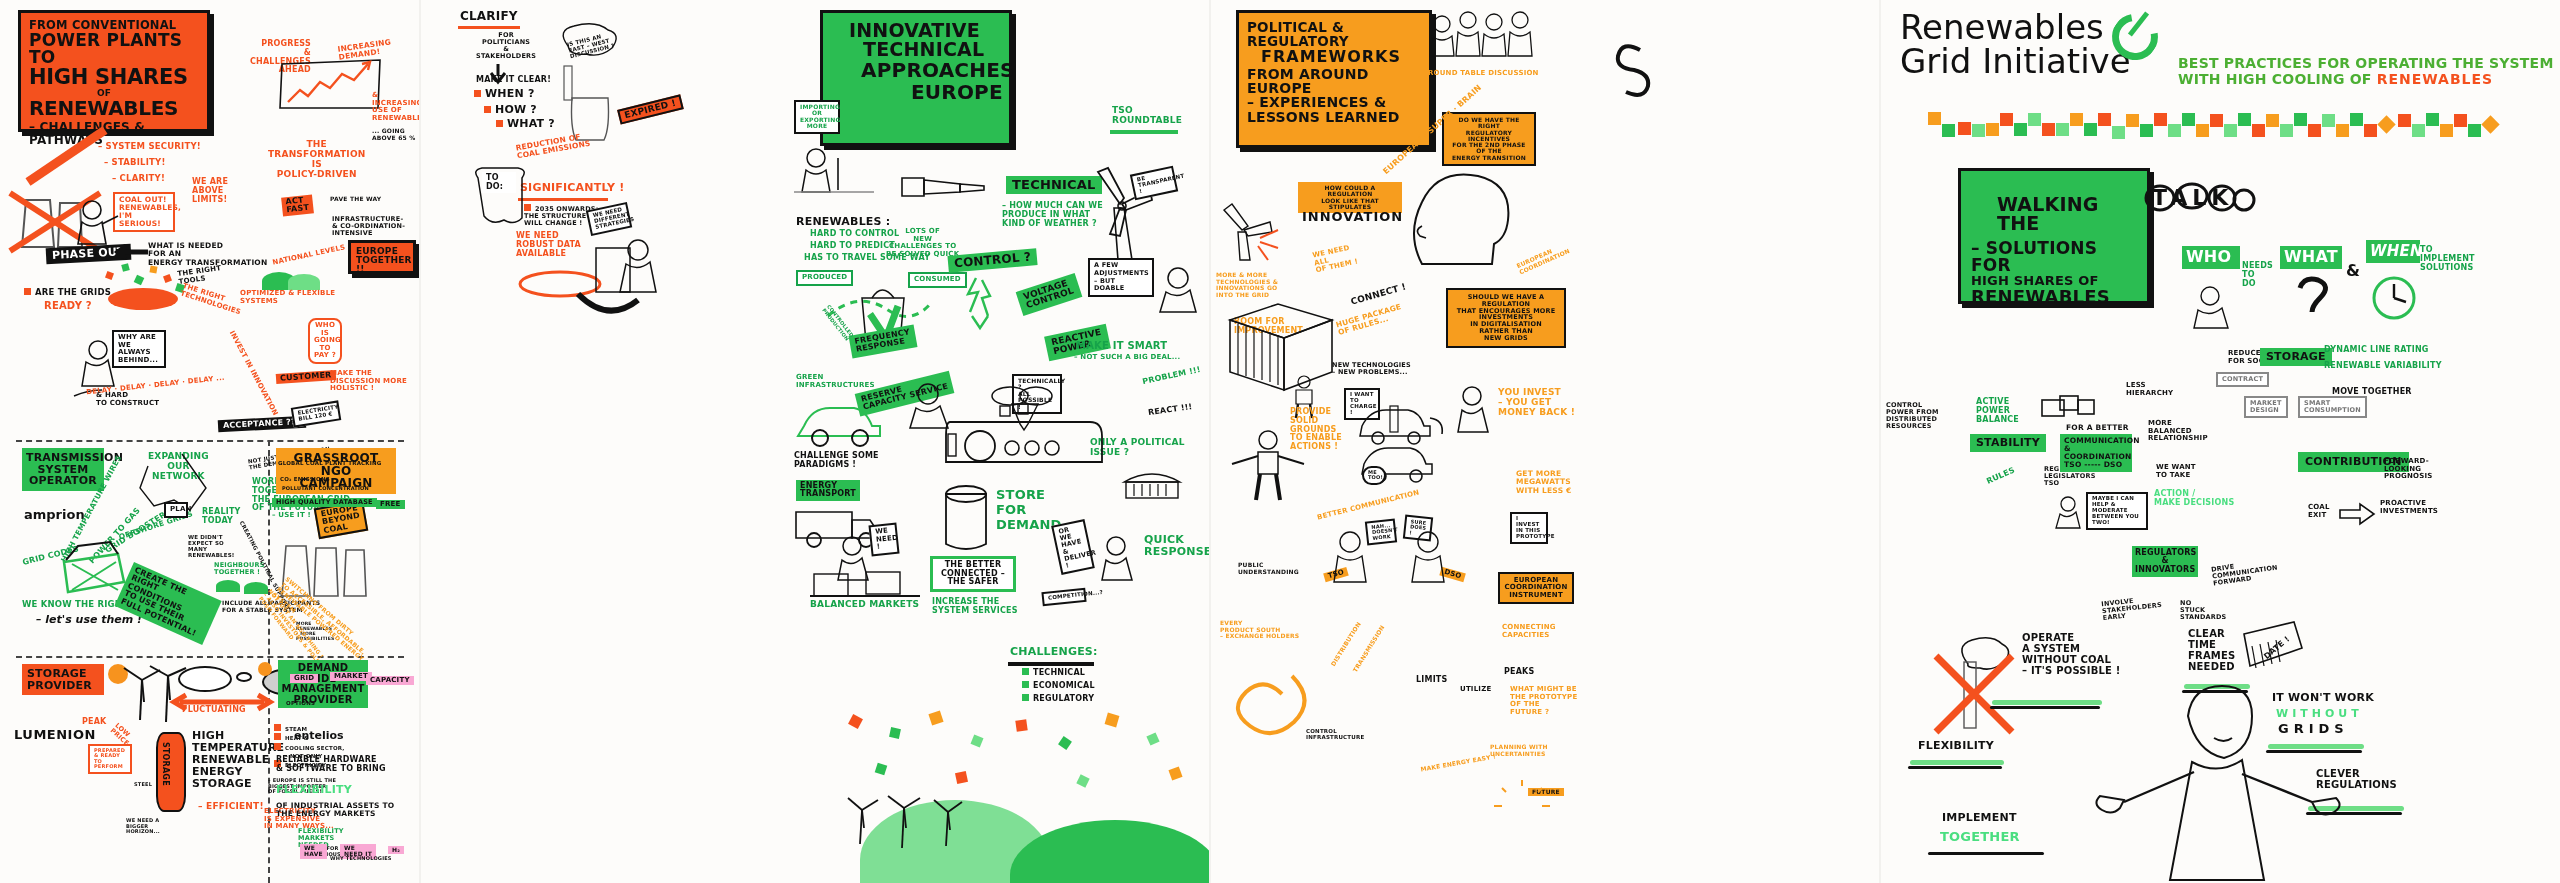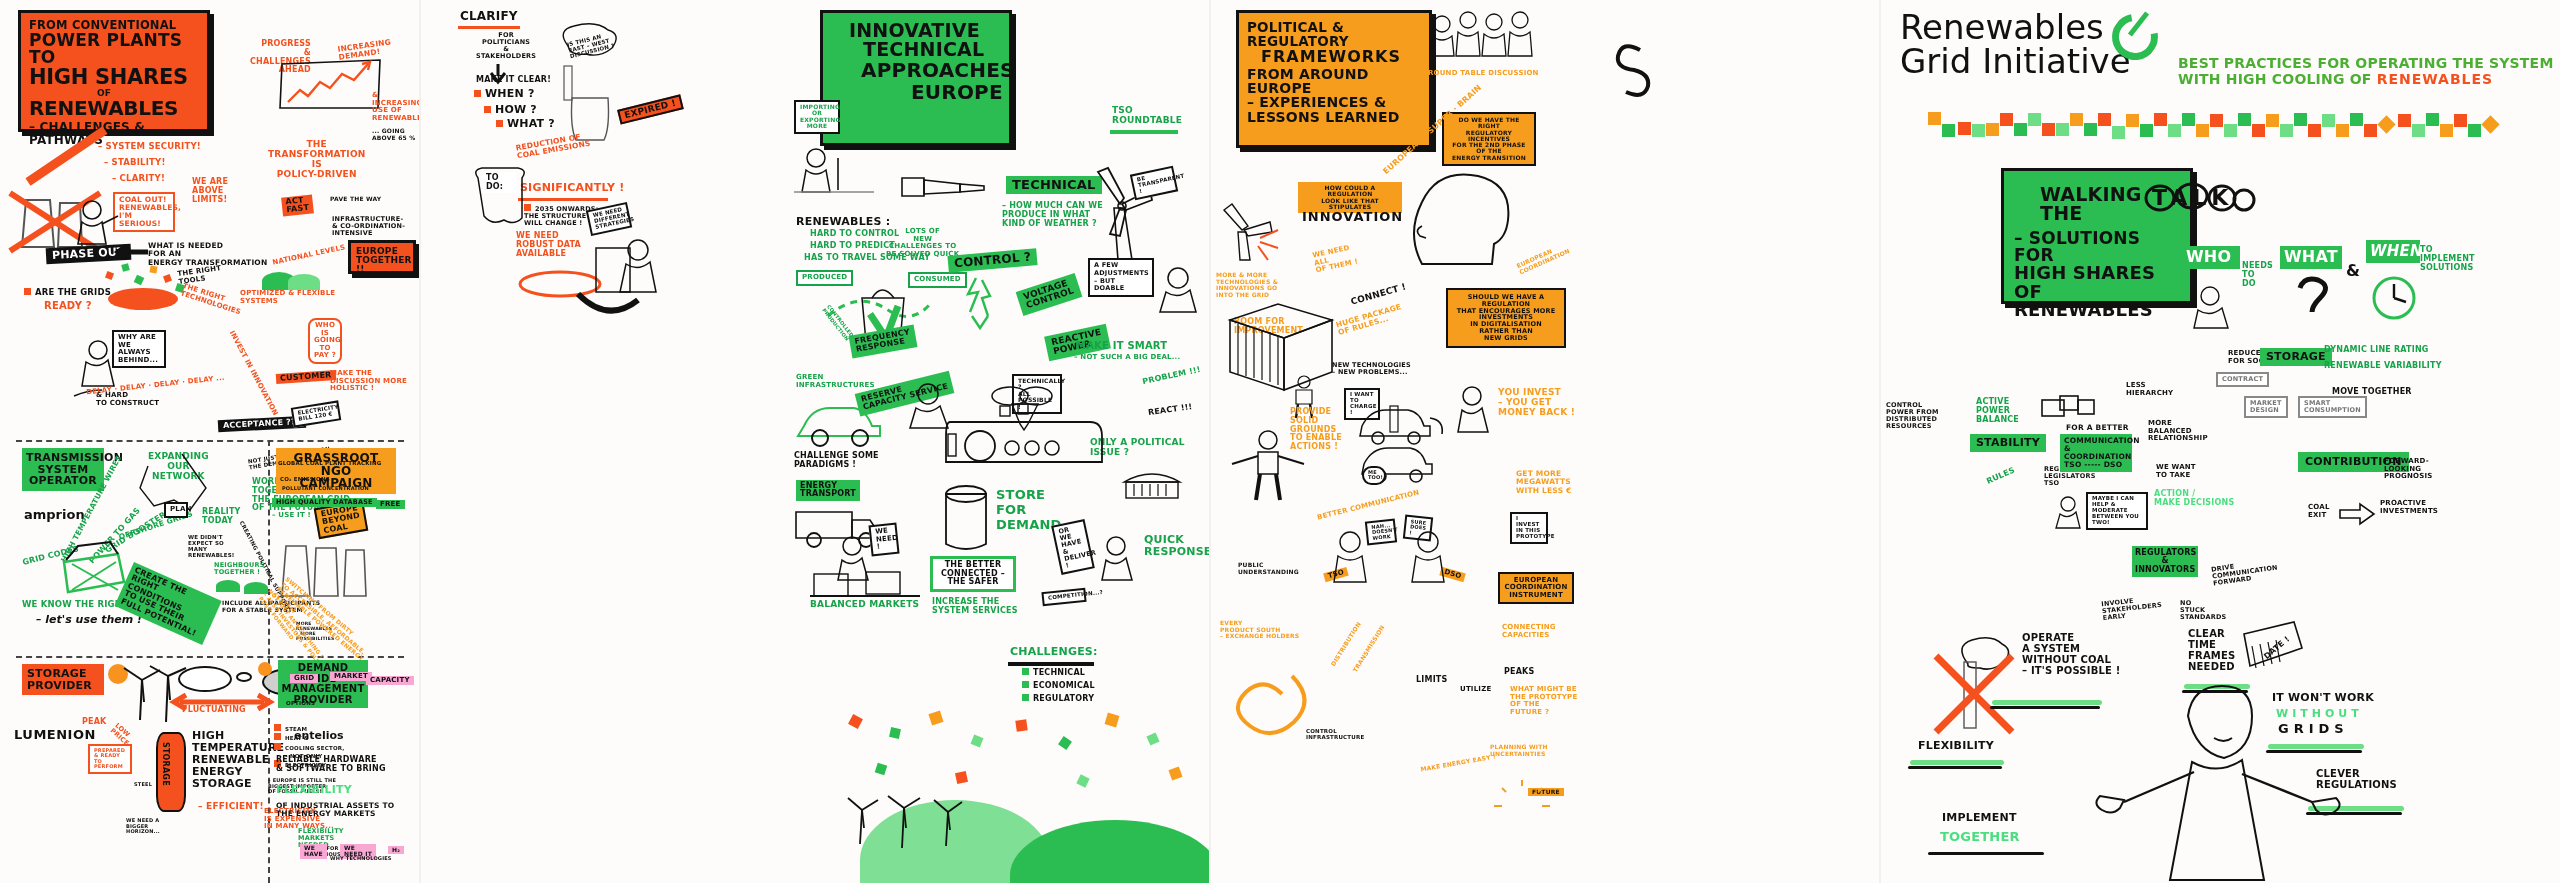--- a/index.html
+++ b/index.html
@@ -1032,24 +1032,24 @@
       <i style="left:452px;top:14px;width:13px;height:13px;background:#f79d1e;transform:rotate(45deg)"></i>
       <i style="left:470px;top:10px;width:13px;height:13px;background:#f4511e"></i>
       <i style="left:484px;top:20px;width:13px;height:13px;background:#6ede86"></i>
       <i style="left:498px;top:9px;width:13px;height:13px;background:#2bbd52"></i>
       <i style="left:512px;top:20px;width:13px;height:13px;background:#f79d1e"></i>
       <i style="left:526px;top:10px;width:13px;height:13px;background:#f4511e"></i>
       <i style="left:540px;top:20px;width:13px;height:13px;background:#2bbd52"></i>
       <i style="left:556px;top:14px;width:13px;height:13px;background:#f79d1e;transform:rotate(45deg)"></i>
     </div>
 
-    <div class="title-box green" style="left:78px; top:168px; width:192px; height:136px; padding:14px 10px;margin-left:43px;">
+    <div class="title-box green" style="left:78px; top:168px; width:192px; height:136px; padding:24px 10px;">
       <span class="ln hand" style="font-size:19px; padding-left:26px;">WALKING THE</span>
       <span class="ln hand" style="font-size:17px; margin-top:6px;">– SOLUTIONS FOR</span>
-      <span class="ln hand" style="font-size:18px;">HIGH SHARES OF</span>
+      <span class="ln hand" style="font-size:13px;">HIGH SHARES OF</span>
       <span class="ln hand" style="font-size:18px;">RENEWABLES</span>
     </div>
     <div class="txt bk hand" style="left:272px; top:186px; font-size:22px; letter-spacing:5px;">TALK</div>
     <svg class="ink" style="left:264px;top:178px;width:110px;height:46px;">
       <g stroke="#111" stroke-width="3" fill="#fff">
         <ellipse cx="16" cy="20" rx="14" ry="12"></ellipse>
           <ellipse cx="48" cy="18" rx="15" ry="12"></ellipse>
         <ellipse cx="78" cy="20" rx="13" ry="12"></ellipse>
           <ellipse cx="100" cy="22" rx="10" ry="10"></ellipse>
       </g>

